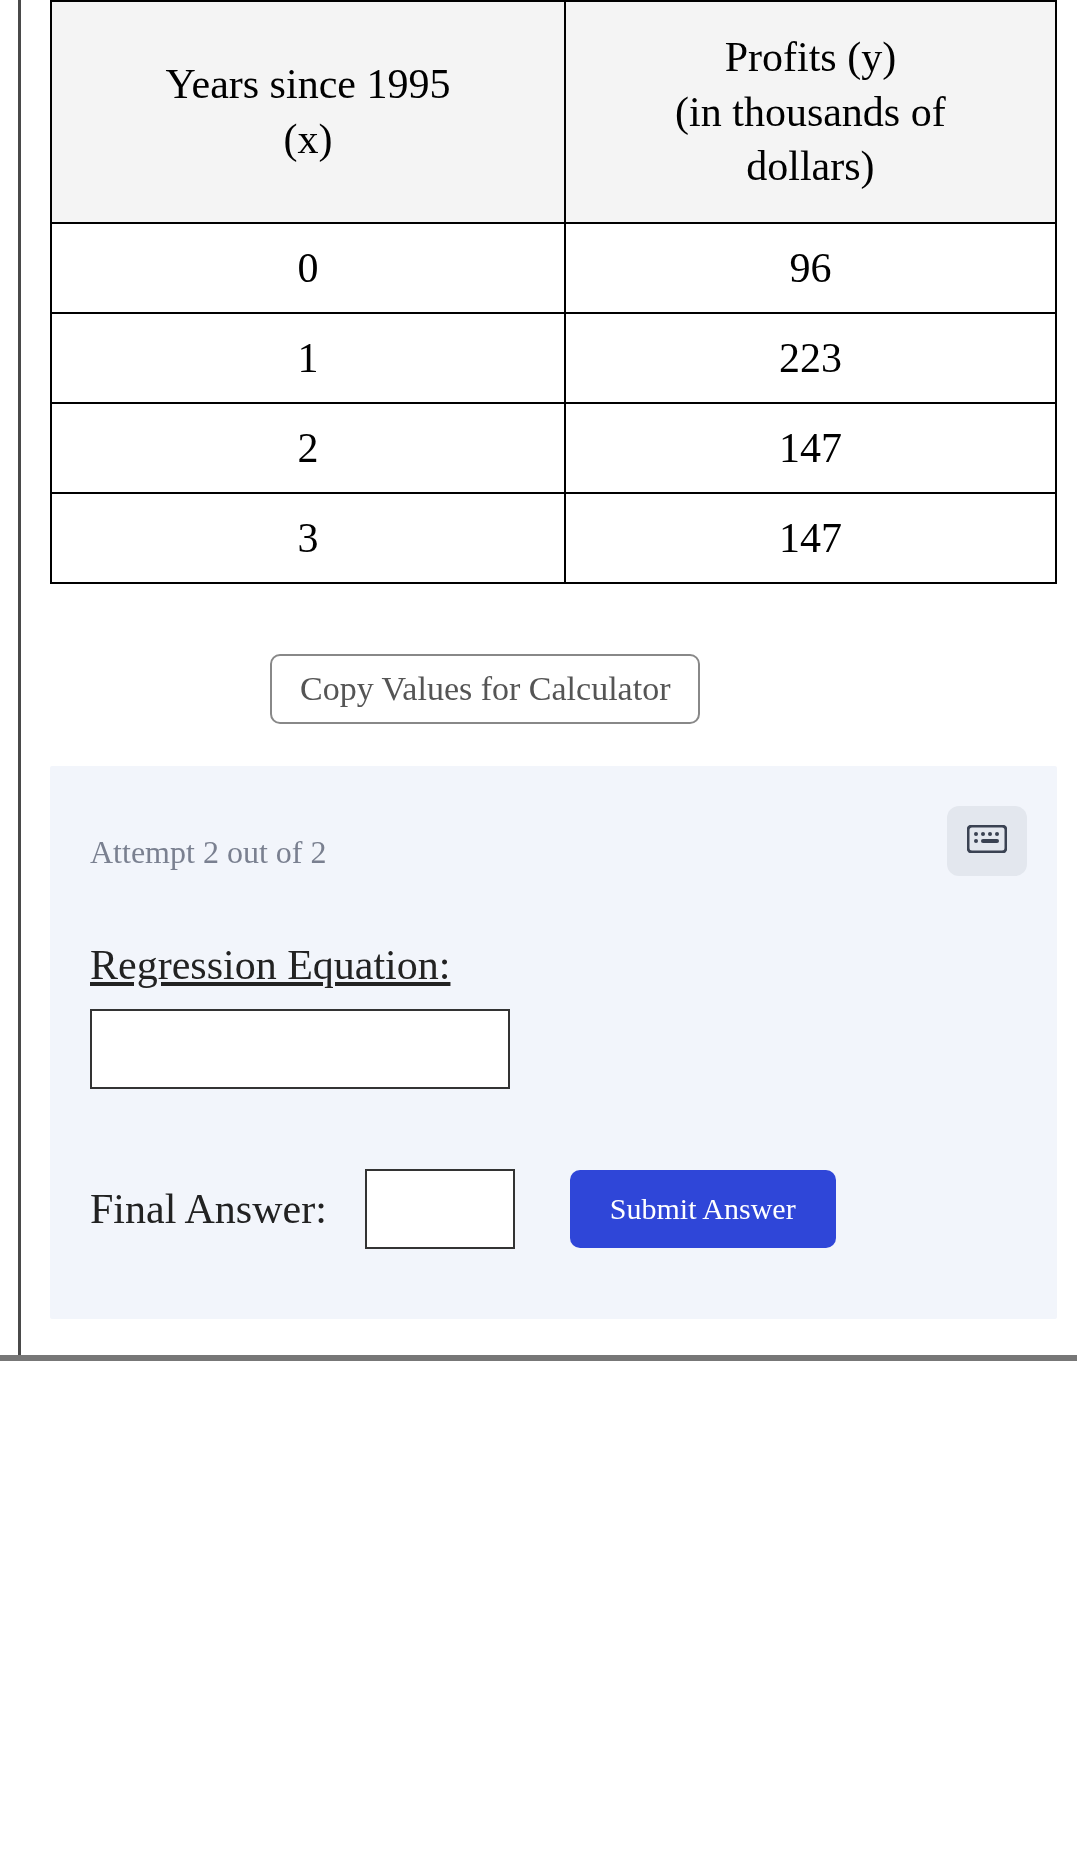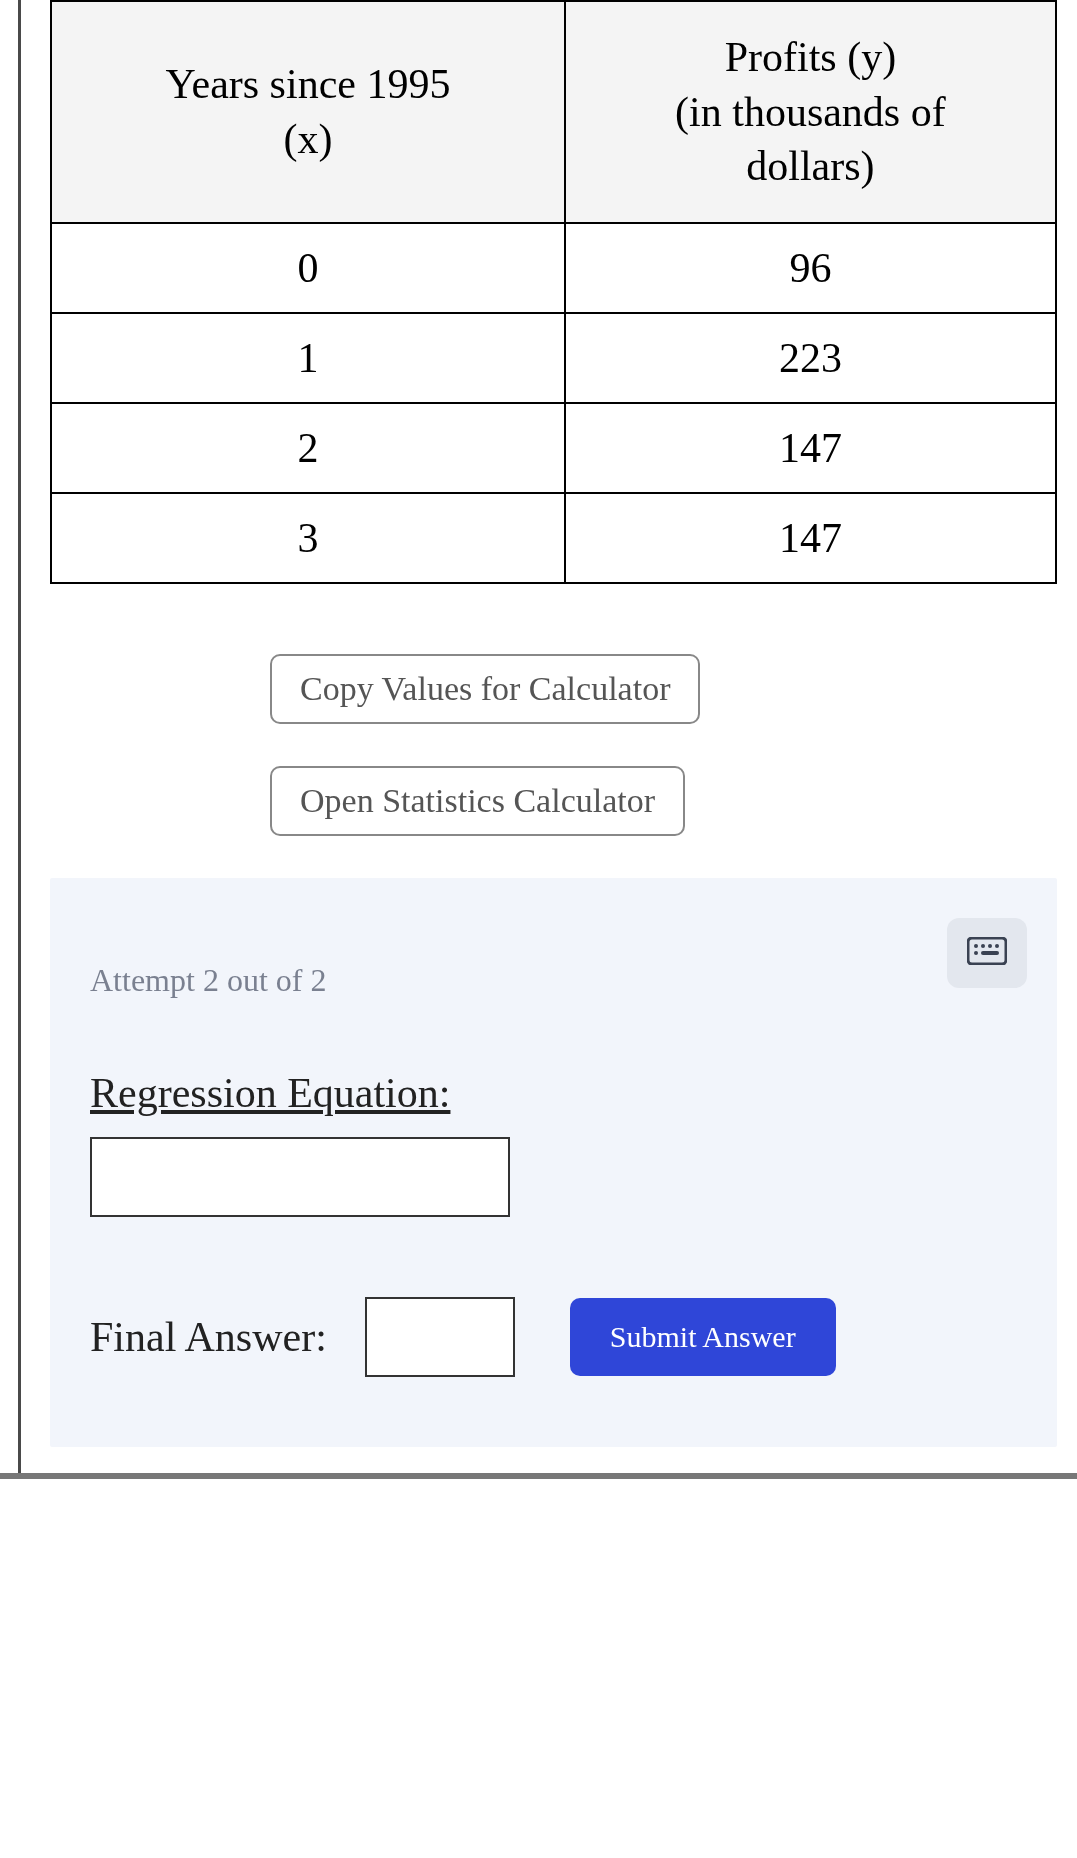--- a/index.html
+++ b/index.html
@@ -5,21 +5,21 @@
   * { box-sizing: border-box; }
   body {
     margin: 0;
     padding: 0;
     font-family: Georgia, 'Times New Roman', serif;
     background: #fff;
     color: #000;
   }
   .page {
     width: 1077px;
-    padding: 0 20px 26px 50px;
+    padding: 0 20px 36px 50px;
     position: relative;
     border-radius: 9px;
   }
   .left-border {
     position: absolute;
     left: 18px;
     top: 0;
     bottom: 0;
     width: 3px;
     background: #4a4a4a;
@@ -70,21 +70,21 @@
   }
   .answer-heading {
     font-size: 42px;
     font-weight: bold;
     color: #222;
     margin: 0;
   }
   .attempt {
     font-size: 32px;
     color: #7a8090;
-    margin-top: 34px;
+    margin-top: 18px;
   }
   .kb-btn {
     position: absolute;
     right: 30px;
     top: 40px;
     width: 80px;
     height: 70px;
     background: #e3e7ee;
     border-radius: 12px;
     display: flex;
@@ -179,21 +179,20 @@
       </tr>
       <tr>
         <td>3</td>
         <td>147</td>
       </tr>
     </tbody>
   </table>
 
   <div class="buttons-region">
     <button class="util-btn">Copy Values for Calculator</button>
-    <button class="util-btn">Open Statistics Calculator</button>
   </div>
 
   <div class="answer-panel">
     <div class="kb-btn">
       <span>
         <svg width="40" height="28" viewBox="0 0 40 28">
           <rect x="1" y="1" width="38" height="26" rx="4" ry="4" fill="none" stroke="#3a4252" stroke-width="3"></rect>
           <circle cx="9" cy="9" r="2" fill="#3a4252"></circle>
           <circle cx="16" cy="9" r="2" fill="#3a4252"></circle>
           <circle cx="23" cy="9" r="2" fill="#3a4252"></circle>

